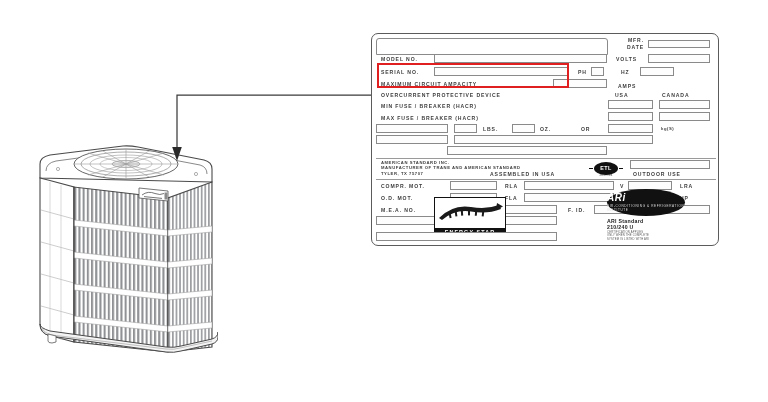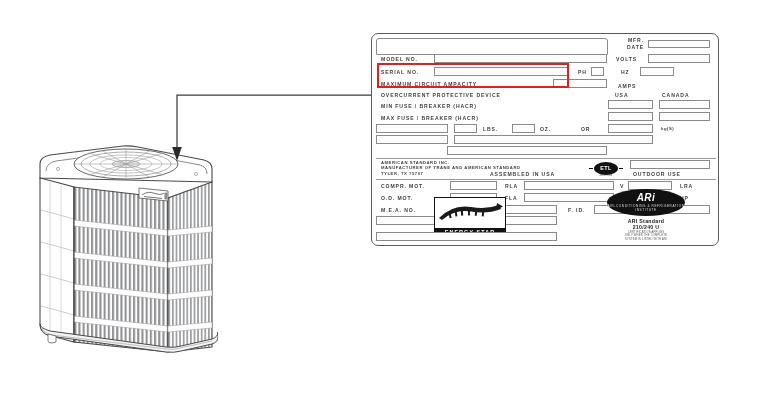--- a/index.html
+++ b/index.html
@@ -124,21 +124,20 @@
     height: 9px;
   }
 
   
   #ari-badge {
     position: absolute;
     left: 235px;
     top: 155px;
     width: 78px;
     height: 52px;
-    text-align: center;
   }
   #ari-oval {
     width: 78px;
     height: 27px;
     border-radius: 50%;
     background: #111;
     color: #fff;
     position: relative;
   }
   #ari-oval .ari-word {

